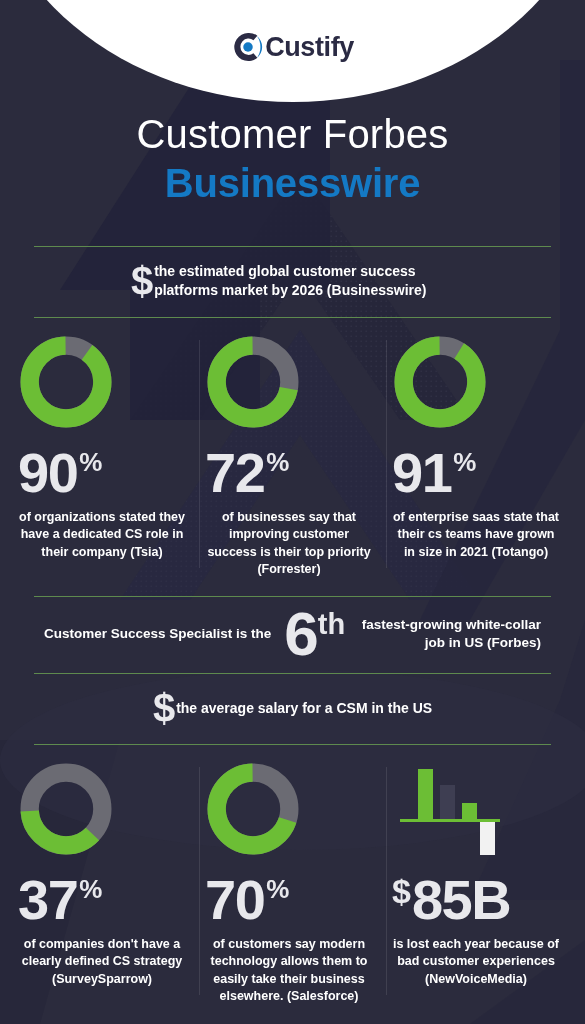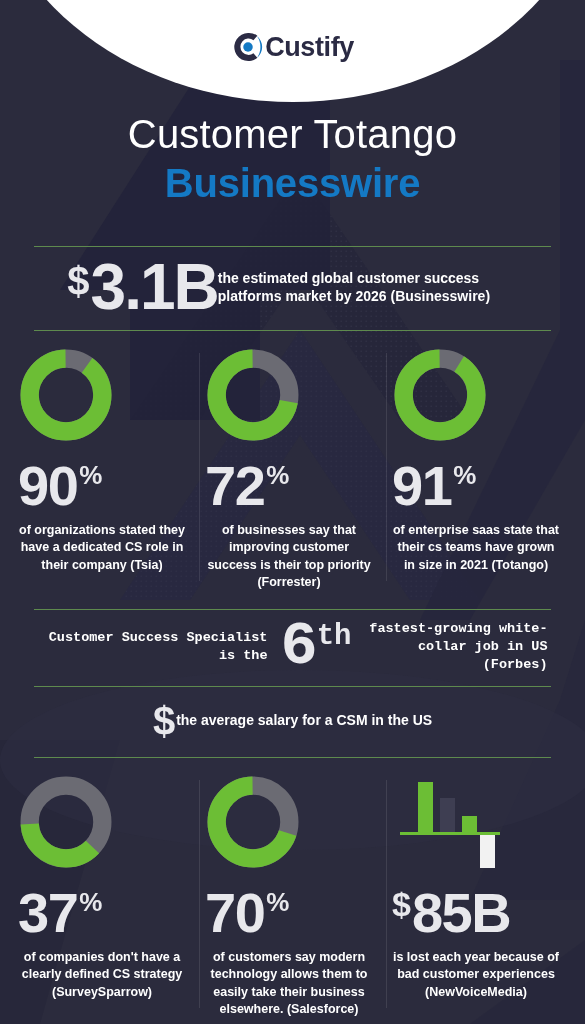--- a/index.html
+++ b/index.html
@@ -67,21 +67,20 @@
   .stat-big .num { font-size:64px; letter-spacing:-2px; }
   .stat-desc {
     color:#ffffff; font-size:14px; font-weight:700;
     line-height:1.34; max-width:300px;
   }
 
   
   .rank-row {
     display:flex; align-items:center; justify-content:center;
     padding:9px 34px 11px 34px;
-    font-family:Liberation Mono, monospace;
   }
   .rank-lead {
     color:#ffffff; font-size:13.5px; font-weight:700;
     line-height:1.34; text-align:right; max-width:230px;
   }
   .rank-num {
     color:#e8e8ec; font-weight:700; line-height:0.9;
     display:flex; align-items:flex-start; margin:0 11px 0 13px;
   }
   .rank-num .n { font-size:62px; letter-spacing:-2px; }
@@ -157,30 +156,29 @@
     <path d="M20 3.5A16.5 16.5 0 1 0 31 32.6l-4.6-5.2A9.6 9.6 0 1 1 26.4 12l4.6-5.2A16.4 16.4 0 0 0 20 3.5Z" fill="#2b2b44"></path>
     <path d="M30.5 7.2a16.4 16.4 0 0 1 0 25.6 22 22 0 0 0 0-25.6Z" fill="#1479c4"></path>
     <circle cx="20" cy="20" r="5.6" fill="#1479c4"></circle>
   </svg>
   <div class="logo-text">Custify</div>
 </div>
 
 <div class="content">
 
   <div class="title-block">
-    <div class="title-line1">Customer Totango</div>
+    <div class="title-line1">Customer Forbes</div>
     <div class="title-line2">Businesswire</div>
   </div>
 
   <div class="rule t1"></div>
 
   <div class="stat-row">
     <div class="stat-big">
       <span class="cur">$</span>
-      <span class="num">3.1B</span>
     </div>
     <div class="stat-desc">the estimated global customer success platforms market by 2026 (Businesswire)</div>
   </div>
 
   <div class="rule t3"></div>
 
   <div class="grid3">
 
     <div class="cell">
       <svg class="donut" viewBox="0 0 42 42">

